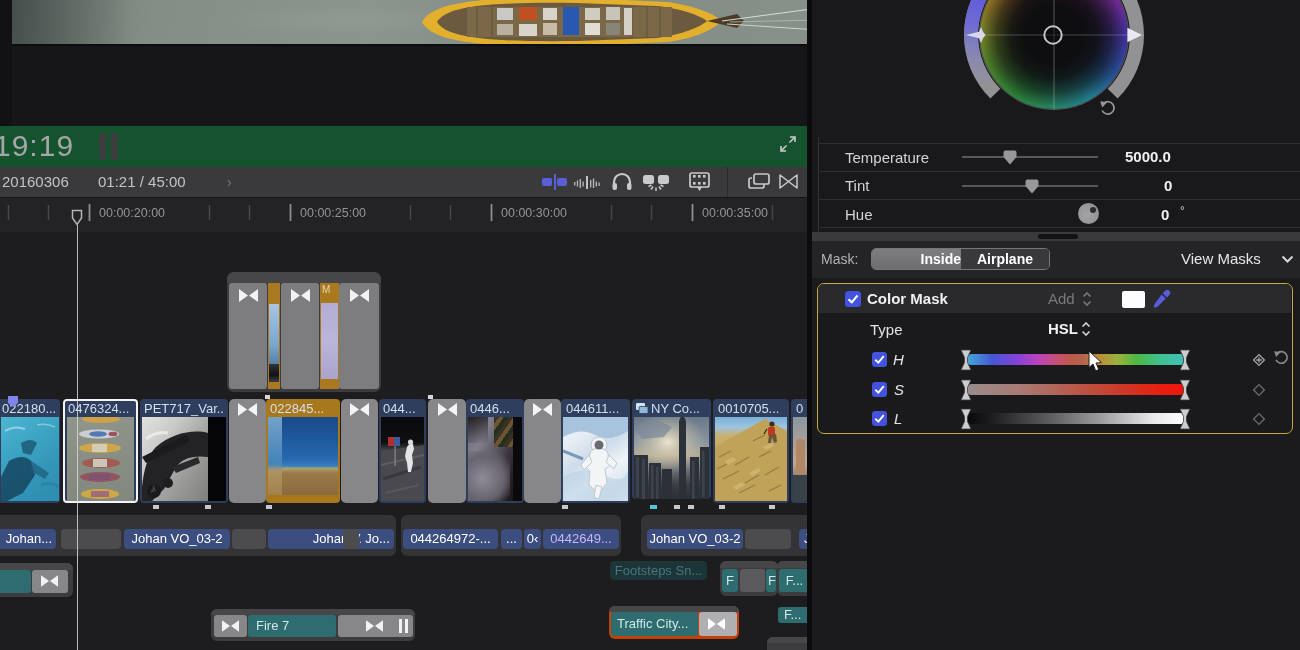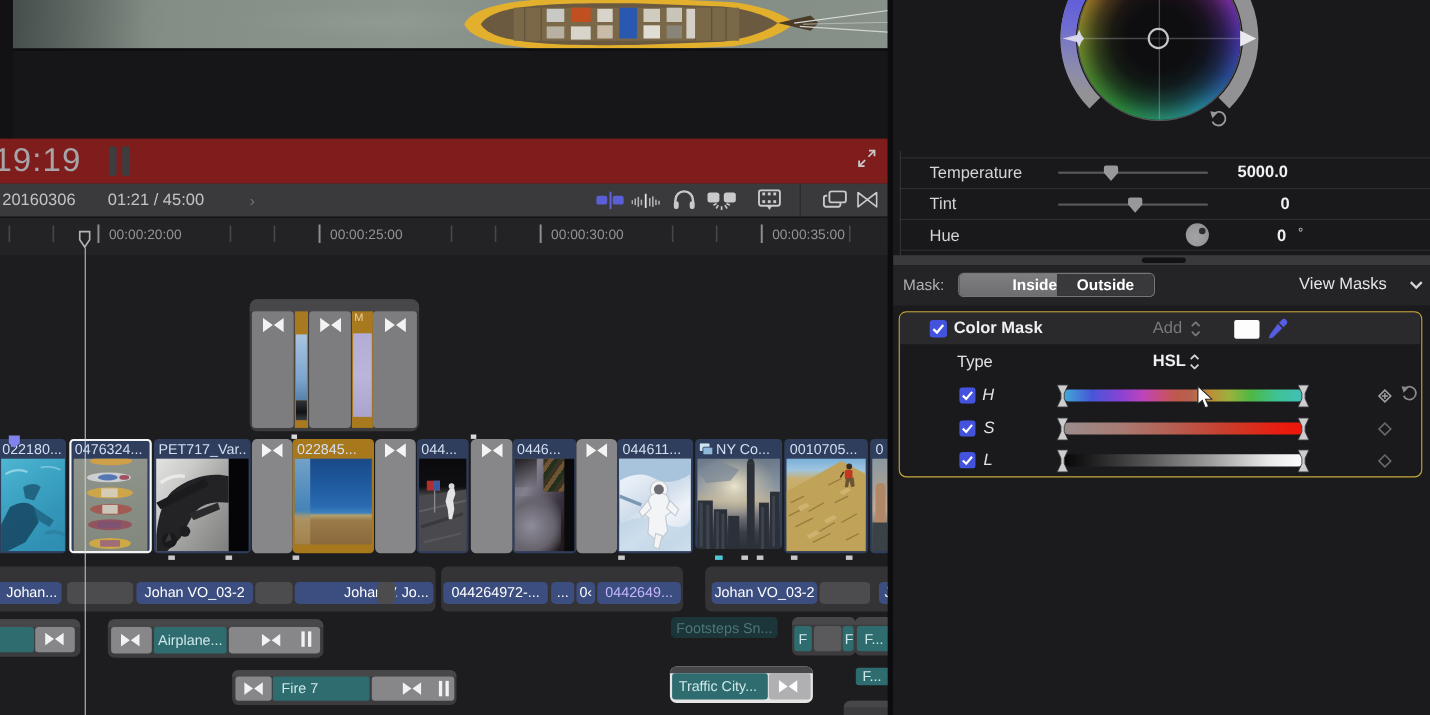--- a/index.html
+++ b/index.html
@@ -41,21 +41,21 @@
         <rect x="214" y="23" width="14" height="12" fill="#888478"></rect>
       <rect x="232" y="8" width="8" height="27" fill="#d4d0c8"></rect>
       <path d="M315 21 L345 14 L352 21 L345 28 Z" fill="#4a3c28"></path>
       <path d="M330 21 L427 8" stroke="#d8dcd8" stroke-width="1"></path>
       <path d="M335 24 L427 30" stroke="#cfd4cf" stroke-width="1"></path>
       <path d="M338 22 L427 20" stroke="#b8bdb8" stroke-width="0.8"></path>
     </svg>
   </div>
   <div class="abs" style="left:12px;top:44px;width:795px;height:2px;background:#0d0d0f;"></div>
 
-  <div class="abs" id="bar1919" style="left:0;top:126px;width:807px;height:41px;background:#7f1d1d;">
+  <div class="abs" id="bar1919" style="left:0;top:126px;width:807px;height:41px;background:#14532d;">
     <div class="abs" style="left:-6px;top:3px;color:#a6a6a8;font-size:30px;letter-spacing:1px;">19:19</div>
     <div class="abs" style="left:99px;top:7px;width:7px;height:27px;background:#3d3d3f;border-radius:2px;"></div>
     <div class="abs" style="left:111px;top:7px;width:7px;height:27px;background:#3d3d3f;border-radius:2px;"></div>
     <svg class="abs" style="left:779px;top:9px;" width="18" height="18" viewBox="0 0 18 18">
       <g stroke="#c9c9cb" stroke-width="1.6" fill="none">
         <path d="M11 2 H16 V7"></path>
           <path d="M16 2 L10.5 7.5"></path>
         <path d="M7 16 H2 V11"></path>
           <path d="M2 16 L7.5 10.5"></path>
       </g>
@@ -418,34 +418,20 @@
   <div class="abs" style="left:799px;top:529px;width:17px;height:20px;background:#3c4e80;border-radius:4px;color:#fff;font-size:13px;line-height:20px;padding-left:5px;">J</div>
 
   <div class="abs" style="left:-10px;top:563px;width:83px;height:34px;background:#3c3c3e;border-radius:6px;">
     <div class="abs" style="left:0;top:0;width:83px;height:7px;background:#47474a;border-radius:6px 6px 0 0;"></div>
     <div class="abs" style="left:8px;top:7px;width:33px;height:23px;background:#2e6c70;border-radius:3px;"></div>
     <div class="abs" style="left:42px;top:7px;width:36px;height:23px;background:#87878a;border-radius:3px;"></div>
     <svg class="abs" style="left:51px;top:12px;" width="17" height="12" viewBox="0 0 19 13">
         <path d="M0 0 L9 6.5 L0 13 Z M19 0 L10 6.5 L19 13 Z" fill="#f2f2f2"></path>
       </svg>
   </div>
-  <div class="abs" style="left:98px;top:563px;width:196px;height:35px;background:#3c3c3e;border-radius:6px;">
-    <div class="abs" style="left:0;top:0;width:196px;height:7px;background:#47474a;border-radius:6px 6px 0 0;"></div>
-    <div class="abs" style="left:3px;top:7px;width:37px;height:24px;background:#87878a;border-radius:3px;"></div>
-    <svg class="abs" style="left:12px;top:13px;" width="17" height="12" viewBox="0 0 19 13">
-        <path d="M0 0 L9 6.5 L0 13 Z M19 0 L10 6.5 L19 13 Z" fill="#f2f2f2"></path>
-      </svg>
-    <div class="abs" style="left:42px;top:7px;width:66px;height:24px;background:#2e6c70;border-radius:2px;color:#cfe8e8;font-size:13px;line-height:24px;text-align:center;">Airplane...</div>
-    <div class="abs" style="left:110px;top:7px;width:83px;height:24px;background:#87878a;border-radius:3px;"></div>
-    <svg class="abs" style="left:140px;top:13px;" width="17" height="12" viewBox="0 0 19 13">
-        <path d="M0 0 L9 6.5 L0 13 Z M19 0 L10 6.5 L19 13 Z" fill="#f2f2f2"></path>
-      </svg>
-    <div class="abs" style="left:176px;top:11px;width:3px;height:14px;background:#f2f2f2;"></div>
-    <div class="abs" style="left:182px;top:11px;width:3px;height:14px;background:#f2f2f2;"></div>
-  </div>
   <div class="abs" style="left:610px;top:561px;width:97px;height:19px;background:#1b3538;border-radius:4px;color:#4c767a;font-size:13px;line-height:19px;text-align:center;">Footsteps Sn...</div>
   <div class="abs" style="left:720px;top:561px;width:58px;height:35px;background:#3c3c3e;border-radius:6px;">
     <div class="abs" style="left:0;top:0;width:58px;height:7px;background:#47474a;border-radius:6px 6px 0 0;"></div>
     <div class="abs" style="left:2px;top:8px;width:16px;height:23px;background:#2e6c70;border-radius:3px;color:#cfe8e8;font-size:13px;line-height:23px;text-align:center;">F</div>
     <div class="abs" style="left:20px;top:8px;width:25px;height:23px;background:#5a5a5d;border-radius:3px;"></div>
     <div class="abs" style="left:46px;top:8px;width:10px;height:23px;background:#2e6c70;border-radius:3px;color:#cfe8e8;font-size:13px;line-height:23px;overflow:hidden;padding-left:2px;box-sizing:border-box;">F</div>
   </div>
   <div class="abs" style="left:777px;top:561px;width:40px;height:35px;background:#3c3c3e;border-radius:6px;">
     <div class="abs" style="left:0;top:0;width:40px;height:7px;background:#47474a;border-radius:6px 6px 0 0;"></div>
     <div class="abs" style="left:2px;top:8px;width:31px;height:23px;background:#2e6c70;border-radius:3px;color:#cfe8e8;font-size:13px;line-height:23px;text-align:center;">F...</div>
@@ -458,21 +444,21 @@
         <path d="M0 0 L9 6.5 L0 13 Z M19 0 L10 6.5 L19 13 Z" fill="#f2f2f2"></path>
       </svg>
     <div class="abs" style="left:37px;top:6px;width:88px;height:22px;background:#2e6c70;border-radius:2px;color:#cfe8e8;font-size:13px;line-height:22px;padding-left:8px;box-sizing:border-box;">Fire 7</div>
     <div class="abs" style="left:127px;top:6px;width:75px;height:22px;background:#87878a;border-radius:3px;"></div>
     <svg class="abs" style="left:155px;top:11px;" width="17" height="12" viewBox="0 0 19 13">
         <path d="M0 0 L9 6.5 L0 13 Z M19 0 L10 6.5 L19 13 Z" fill="#f2f2f2"></path>
       </svg>
     <div class="abs" style="left:188px;top:10px;width:3px;height:14px;background:#f2f2f2;"></div>
     <div class="abs" style="left:194px;top:10px;width:3px;height:14px;background:#f2f2f2;"></div>
   </div>
-  <div class="abs" style="left:609px;top:606px;width:130px;height:33px;background:#e5e5e5;border-radius:6px;">
+  <div class="abs" style="left:609px;top:606px;width:130px;height:33px;background:#c2410c;border-radius:6px;">
     <div class="abs" style="left:0;top:0;width:130px;height:6px;background:#47474a;border-radius:6px 6px 0 0;"></div>
     <div class="abs" style="left:2px;top:6px;width:87px;height:24px;background:#2e6c70;border-radius:3px;color:#cfe8e8;font-size:13px;line-height:24px;padding-left:6px;box-sizing:border-box;">Traffic City...</div>
     <div class="abs" style="left:90px;top:6px;width:38px;height:24px;background:#b0b0b2;border-radius:3px;"></div>
     <svg class="abs" style="left:99px;top:12px;" width="17" height="12" viewBox="0 0 19 13">
         <path d="M0 0 L9 6.5 L0 13 Z M19 0 L10 6.5 L19 13 Z" fill="#fdfdfd"></path>
       </svg>
   </div>
   <div class="abs" style="left:778px;top:607px;width:38px;height:16px;background:#2e6c70;border-radius:3px;color:#cfe8e8;font-size:13px;line-height:16px;padding-left:6px;box-sizing:border-box;">F...</div>
   <div class="abs" style="left:767px;top:637px;width:49px;height:13px;background:#3c3c3e;border-radius:6px 6px 0 0;">
     <div class="abs" style="left:0;top:0;width:49px;height:6px;background:#47474a;border-radius:6px 6px 0 0;"></div>
@@ -541,21 +527,21 @@
   <div class="abs" style="left:1161px;top:206px;color:#f0f0f2;font-size:15px;font-weight:bold;">0</div>
   <div class="abs" style="left:1180px;top:204px;color:#d0d0d2;font-size:12px;">°</div>
 
   <div class="abs" style="left:812px;top:232px;width:488px;height:9px;background:#3a3a3c;"></div>
   <div class="abs" style="left:1038px;top:234px;width:40px;height:5px;border-radius:3px;background:#121214;"></div>
 
   <div class="abs" style="left:812px;top:241px;width:488px;height:37px;background:#242427;"></div>
   <div class="abs" style="left:821px;top:251px;color:#b2b2b4;font-size:14px;">Mask:</div>
   <div class="abs" style="left:871px;top:248px;width:179px;height:22px;border:1px solid #76767a;border-radius:5px;box-sizing:border-box;overflow:hidden;">
     <div class="abs" style="left:0;top:0;width:89px;height:32px;background:linear-gradient(#7e7e81,#646467);color:#fff;font-size:14px;font-weight:bold;line-height:20px;text-align:right;">Inside</div>
-    <div class="abs" style="left:89px;top:0;width:88px;height:20px;background:#39393c;color:#fff;font-size:14px;font-weight:bold;line-height:20px;text-align:center;">Outside</div>
+    <div class="abs" style="left:89px;top:0;width:88px;height:20px;background:#39393c;color:#fff;font-size:14px;font-weight:bold;line-height:20px;text-align:center;">Airplane</div>
   </div>
   <div class="abs" style="left:1181px;top:250px;color:#e6e6e8;font-size:15px;">View Masks</div>
   <svg class="abs" style="left:1281px;top:255px;" width="13" height="9" viewBox="0 0 13 9">
       <path d="M1.5 1.5 L6.5 6.5 L11.5 1.5" fill="none" stroke="#d6d6d8" stroke-width="2"></path>
     </svg>
 
   <div class="abs" style="left:812px;top:278px;width:488px;height:372px;background:#1b1b1d;"></div>
 
   <div class="abs" style="left:817px;top:283px;width:476px;height:151px;border:1px solid #c8a93c;border-radius:7px;box-sizing:border-box;background:#1a1a1c;overflow:hidden;">
     <div class="abs" style="left:0;top:0;width:473px;height:29px;background:#2a2a2d;"></div>

